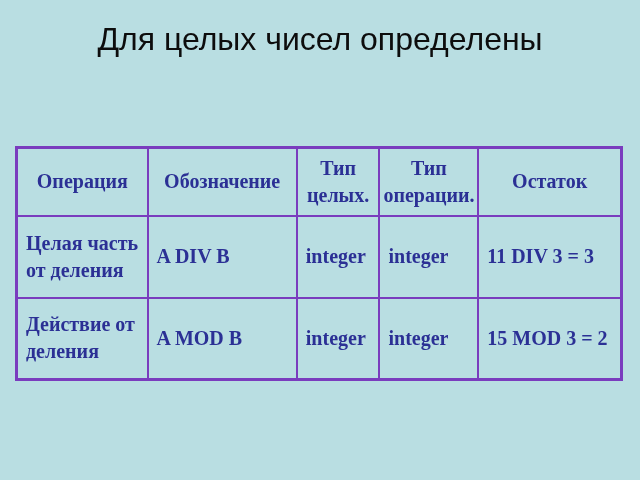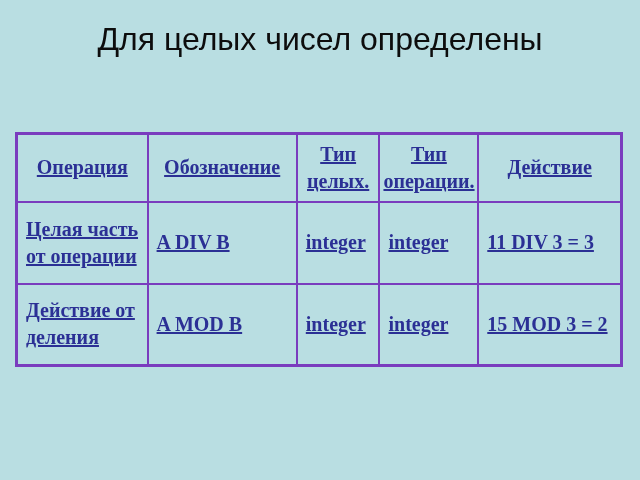--- a/index.html
+++ b/index.html
@@ -26,30 +26,29 @@
     text-align: center;
     color: #0d0d0d;
     font-size: 32px;
     line-height: 38px;
     font-weight: 400;
     letter-spacing: 0px;
   }
   table.ops {
     position: absolute;
     left: 15px;
-    top: 132px;
+    top: 146px;
     width: 608px;
     border-collapse: collapse;
     table-layout: fixed;
     border: 3px solid #7a3cbe;
     font-family: "Liberation Serif", serif;
     color: #2b3095;
     font-weight: bold;
     font-size: 20px;
-    text-decoration: underline;
   }
   table.ops td, table.ops th {
     border: 2px solid #7a3cbe;
     background: transparent;
     vertical-align: middle;
     line-height: 1.35;
     overflow: hidden;
   }
   table.ops th {
     text-align: center;
@@ -84,24 +83,24 @@
         <col class="c3">
         <col class="c4">
         <col class="c5">
     </colgroup>
     <tbody>
       <tr class="hdr">
         <th>Операция</th>
         <th>Обозначение</th>
         <th>Тип целых.</th>
         <th>Тип операции.</th>
-        <th>Действие</th>
+        <th>Остаток</th>
       </tr>
       <tr class="row">
-        <td>Целая часть от операции</td>
+        <td>Целая часть от деления</td>
         <td>A DIV B</td>
         <td>integer</td>
         <td>integer</td>
         <td>11 DIV 3 = 3</td>
       </tr>
       <tr class="row">
         <td>Действие от деления</td>
         <td>A MOD B</td>
         <td>integer</td>
         <td>integer</td>

